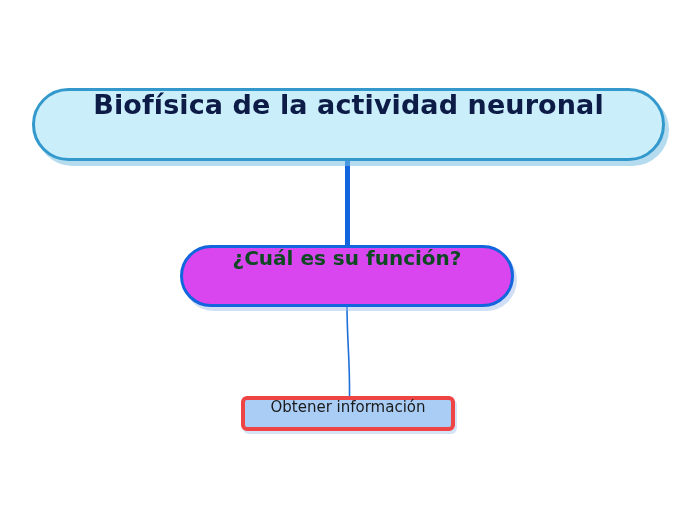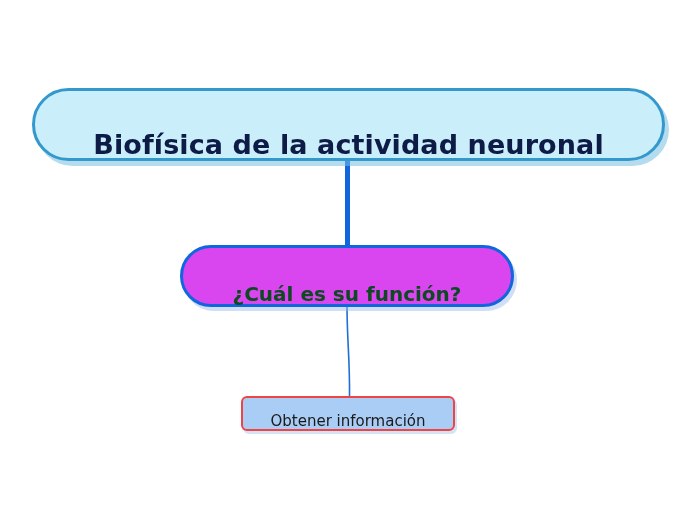--- a/index.html
+++ b/index.html
@@ -28,21 +28,21 @@
     top: 0;
     width: 696px;
     height: 520px;
   }
 
   
   .node {
     position: absolute;
     box-sizing: border-box;
     display: flex;
-    align-items: flex-end;
+    align-items: flex-start;
     justify-content: center;
     text-align: center;
     white-space: nowrap;
   }
 
   
   #node-root {
     left: 32px;
     top: 88px;
     width: 633px;
@@ -76,21 +76,21 @@
     font-weight: bold;
   }
 
   
   #node-action {
     left: 241px;
     top: 396px;
     width: 214px;
     height: 35px;
     background: #aacdf5;
-    border: 2px solid #ef4444;
+    border: 4px solid #ef4444;
     border-radius: 6px;
     box-shadow: 2px 3px 0 0 rgba(160, 195, 235, 0.45);
   }
   #node-action .node-label {
     color: #1a1a1a;
     font-size: 15px;
     font-weight: normal;
   }
 
   .node-label {

